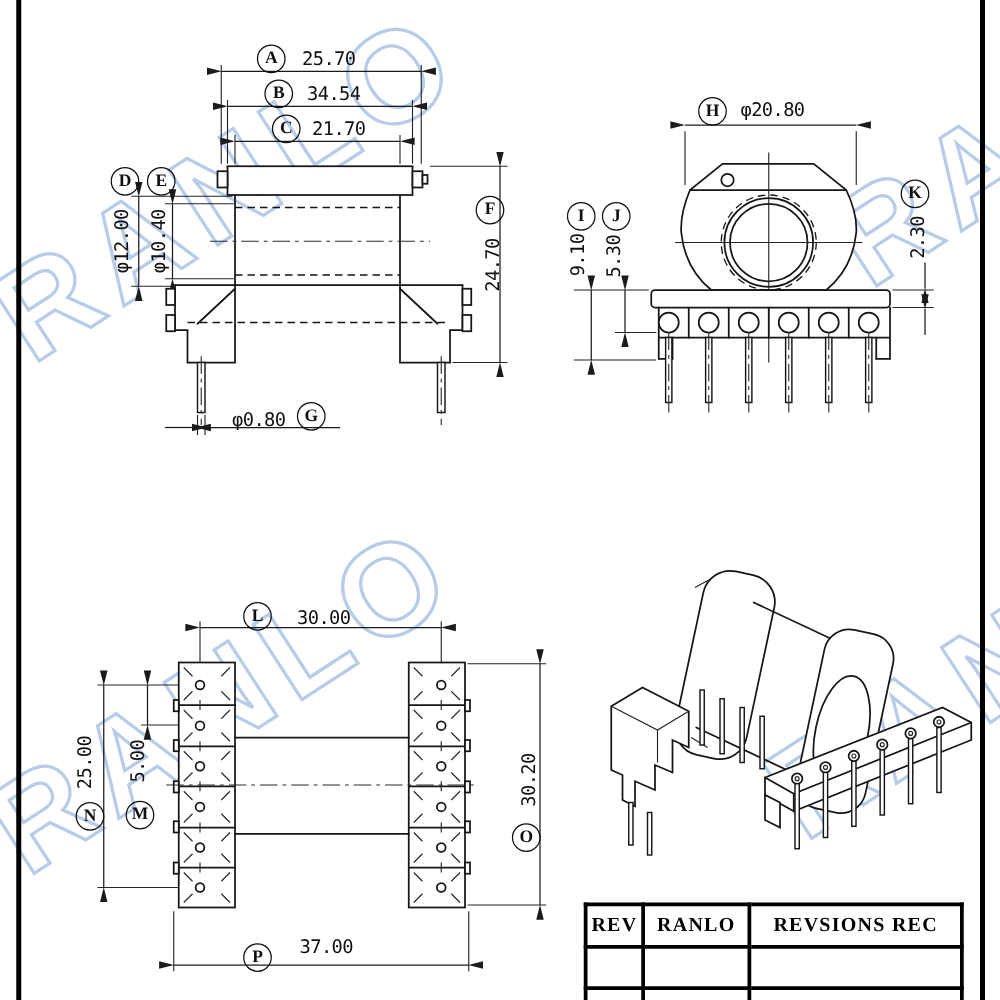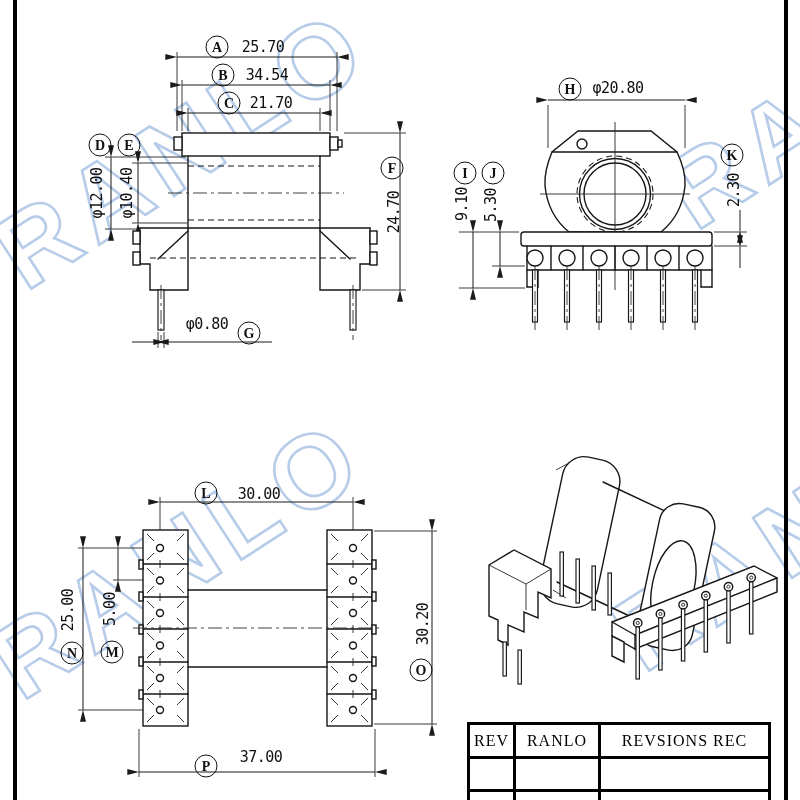--- a/index.html
+++ b/index.html
@@ -20,21 +20,21 @@
   .dim-circle{position:absolute;width:21px;height:21px;border:1.7px solid #101010;border-radius:50%;
       display:flex;align-items:center;justify-content:center;background:transparent;
       font-family:"Liberation Serif",serif;font-weight:700;font-size:14px;color:#101010;
       transform:translate(-50%,-50%);z-index:3;}
   .dim-value{position:absolute;font-size:15px;color:#101010;white-space:nowrap;
       letter-spacing:-0.5px;transform:translate(-50%,-50%);z-index:3;}
   .dim-value.vert{transform:translate(-50%,-50%) rotate(-90deg);}
   .rev-table{position:absolute;left:467px;top:722px;width:301px;border-collapse:collapse;
       table-layout:fixed;z-index:4;background:#fff;}
   .rev-table th,.rev-table td{border:3px solid #000;padding:0;text-align:center;
-      font-family:"Liberation Serif",serif;font-weight:400;font-size:16px;letter-spacing:1px;color:#000;}
+      font-family:"Liberation Serif",serif;font-weight:700;font-size:16px;letter-spacing:1px;color:#000;}
   .rev-table th{height:31px;}
   .rev-table td{height:30px;}
 </style>
 </head>
 <body>
 
 <div class="sheet">
 
   <svg width="800" height="800" viewBox="0 0 800 800">
     <defs>
@@ -277,21 +277,21 @@
   <div class="dim-circle" style="left:223px;top:75px">B</div>
   <div class="dim-value" style="left:267px;top:75px">34.54</div>
   <div class="dim-circle" style="left:229px;top:103px">C</div>
   <div class="dim-value" style="left:271px;top:103px">21.70</div>
   <div class="dim-circle" style="left:100px;top:145px">D</div>
   <div class="dim-circle" style="left:129px;top:145px">E</div>
   <div class="dim-value vert" style="left:97px;top:193px">φ12.00</div>
   <div class="dim-value vert" style="left:127px;top:193px">φ10.40</div>
   <div class="dim-circle" style="left:392px;top:168px">F</div>
   <div class="dim-value vert" style="left:394px;top:212px">24.70</div>
-  <div class="dim-value" style="left:207px;top:324px">φ0.80</div>
+  <div class="dim-value" style="left:207px;top:336px">φ0.80</div>
   <div class="dim-circle" style="left:249px;top:333px">G</div>
 
   <div class="dim-circle" style="left:570px;top:89px">H</div>
   <div class="dim-value" style="left:618px;top:88px">φ20.80</div>
   <div class="dim-circle" style="left:465px;top:173px">I</div>
   <div class="dim-circle" style="left:493px;top:173px">J</div>
   <div class="dim-value vert" style="left:462px;top:204px">9.10</div>
   <div class="dim-value vert" style="left:491px;top:205px">5.30</div>
   <div class="dim-circle" style="left:732px;top:155px">K</div>
   <div class="dim-value vert" style="left:734px;top:190px">2.30</div>

